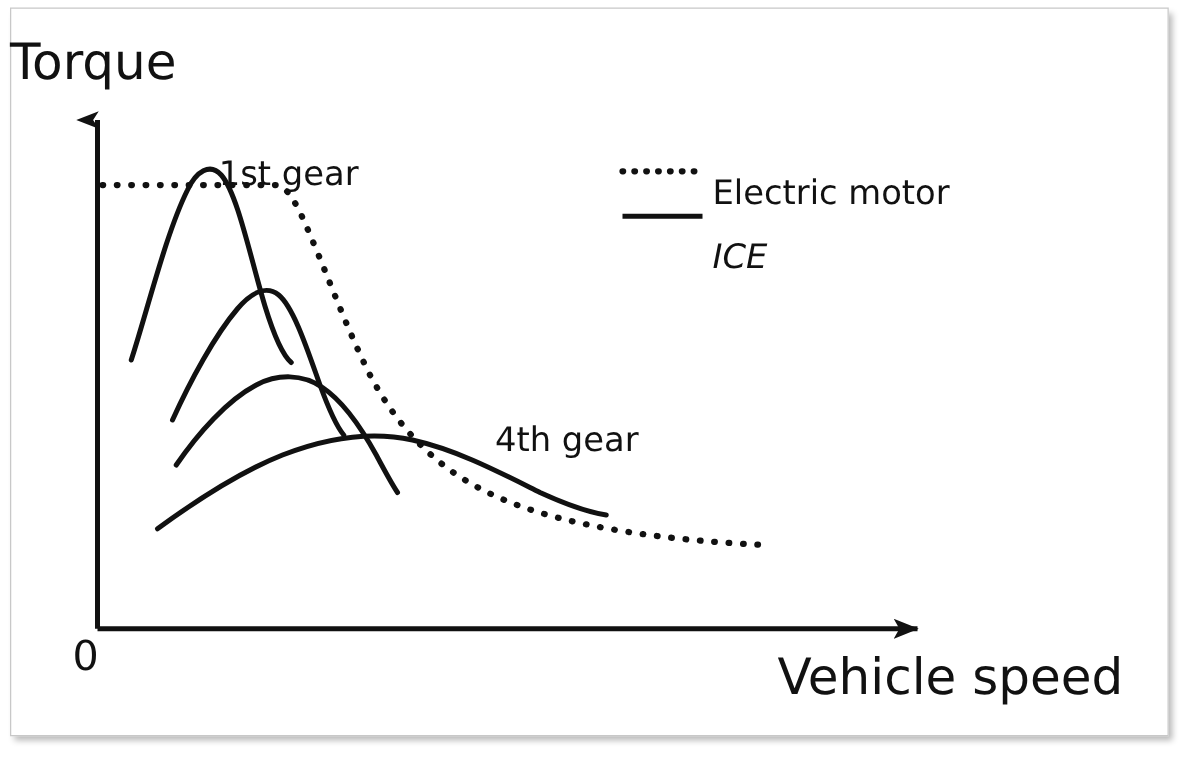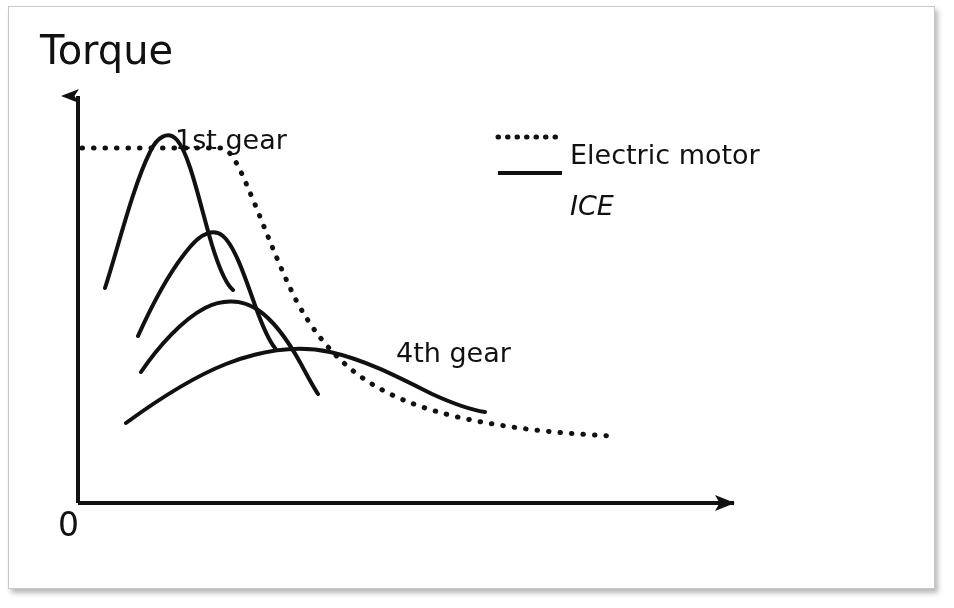--- a/index.html
+++ b/index.html
@@ -60,21 +60,21 @@
     font-size: 27px;
   }
   .legend-label {
     font-size: 27px;
     margin-top: 16px;
   }
   .origin-label {
     font-size: 33px;
   }
 
-  #torque-title   { left: 40px;  top: 30px; }
+  #torque-title   { left: 8px;  top: 30px; }
   #speed-title    { left: 622px; top: 522px; }
   #origin         { left: 58px;  top: 508px; }
 
   #label-gear-1   { left: 175px; top: 126px; }
   #label-gear-2   { left: 240px; top: 219px; }
   #label-gear-3   { left: 303px; top: 283px; }
   #label-gear-4   { left: 396px; top: 339px; text-align: center; }
 
   #legend-label-electric { left: 570px; top: 125px; }
   #legend-label-ice      { left: 570px; top: 176px; font-style: italic; }
@@ -141,20 +141,21 @@
 
     <g>
       <line x1="498" y1="137" x2="562" y2="137" stroke="#111111" stroke-width="5" stroke-linecap="round" stroke-dasharray="0.5 9"></line>
       <line x1="498" y1="173" x2="562" y2="173" stroke="#111111" stroke-width="4" stroke-linecap="butt"></line>
     </g>
 
   </svg>
 
   <div class="lbl axis-title" id="torque-title">Torque</div>
 
+  <div class="lbl axis-title" id="speed-title">Vehicle speed</div>
 
   <div class="lbl origin-label" id="origin">0</div>
 
   <div class="lbl series-label" id="label-gear-1">1st gear</div>
 
 
 
   <div class="lbl series-label" id="label-gear-4">4th gear</div>
 
   <div class="lbl legend-label" id="legend-label-electric">Electric motor</div>

